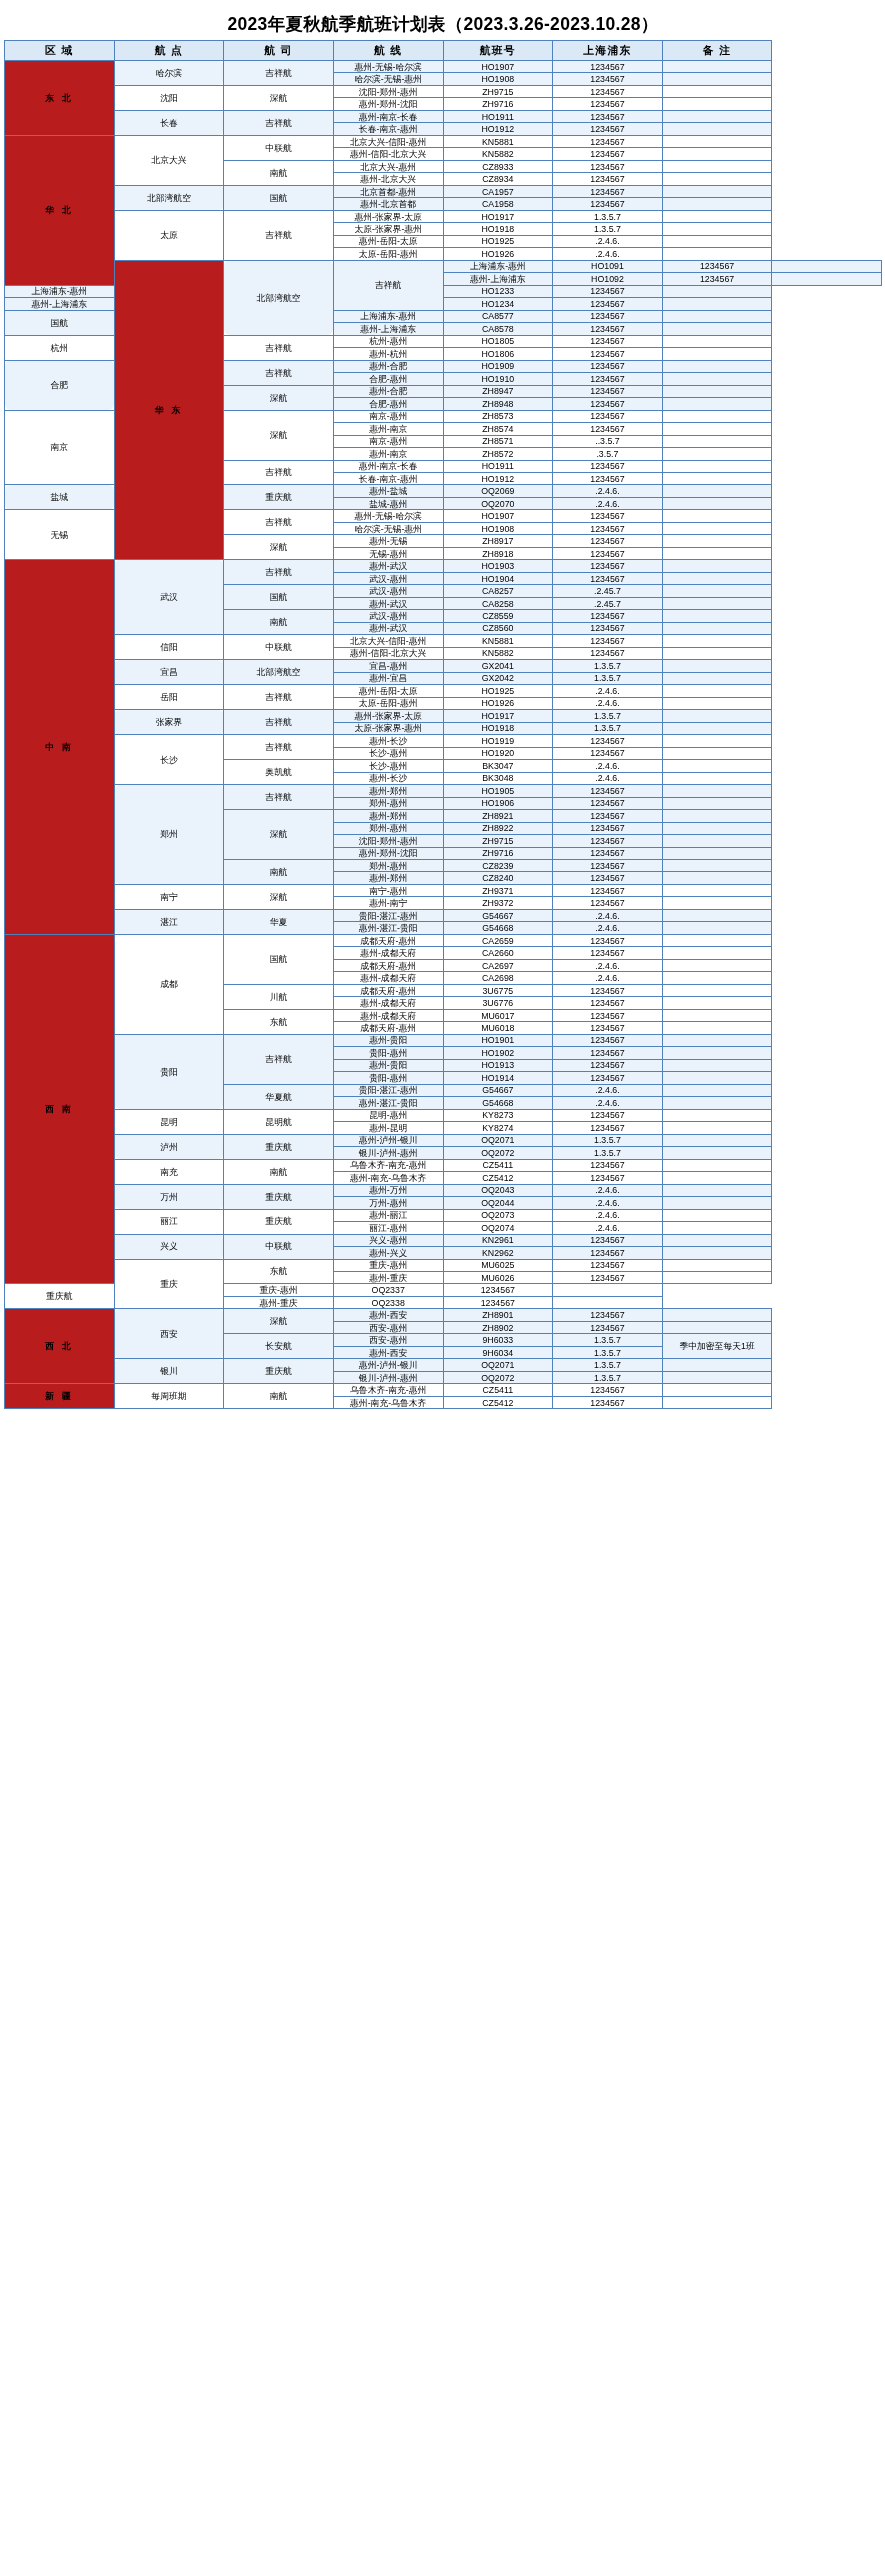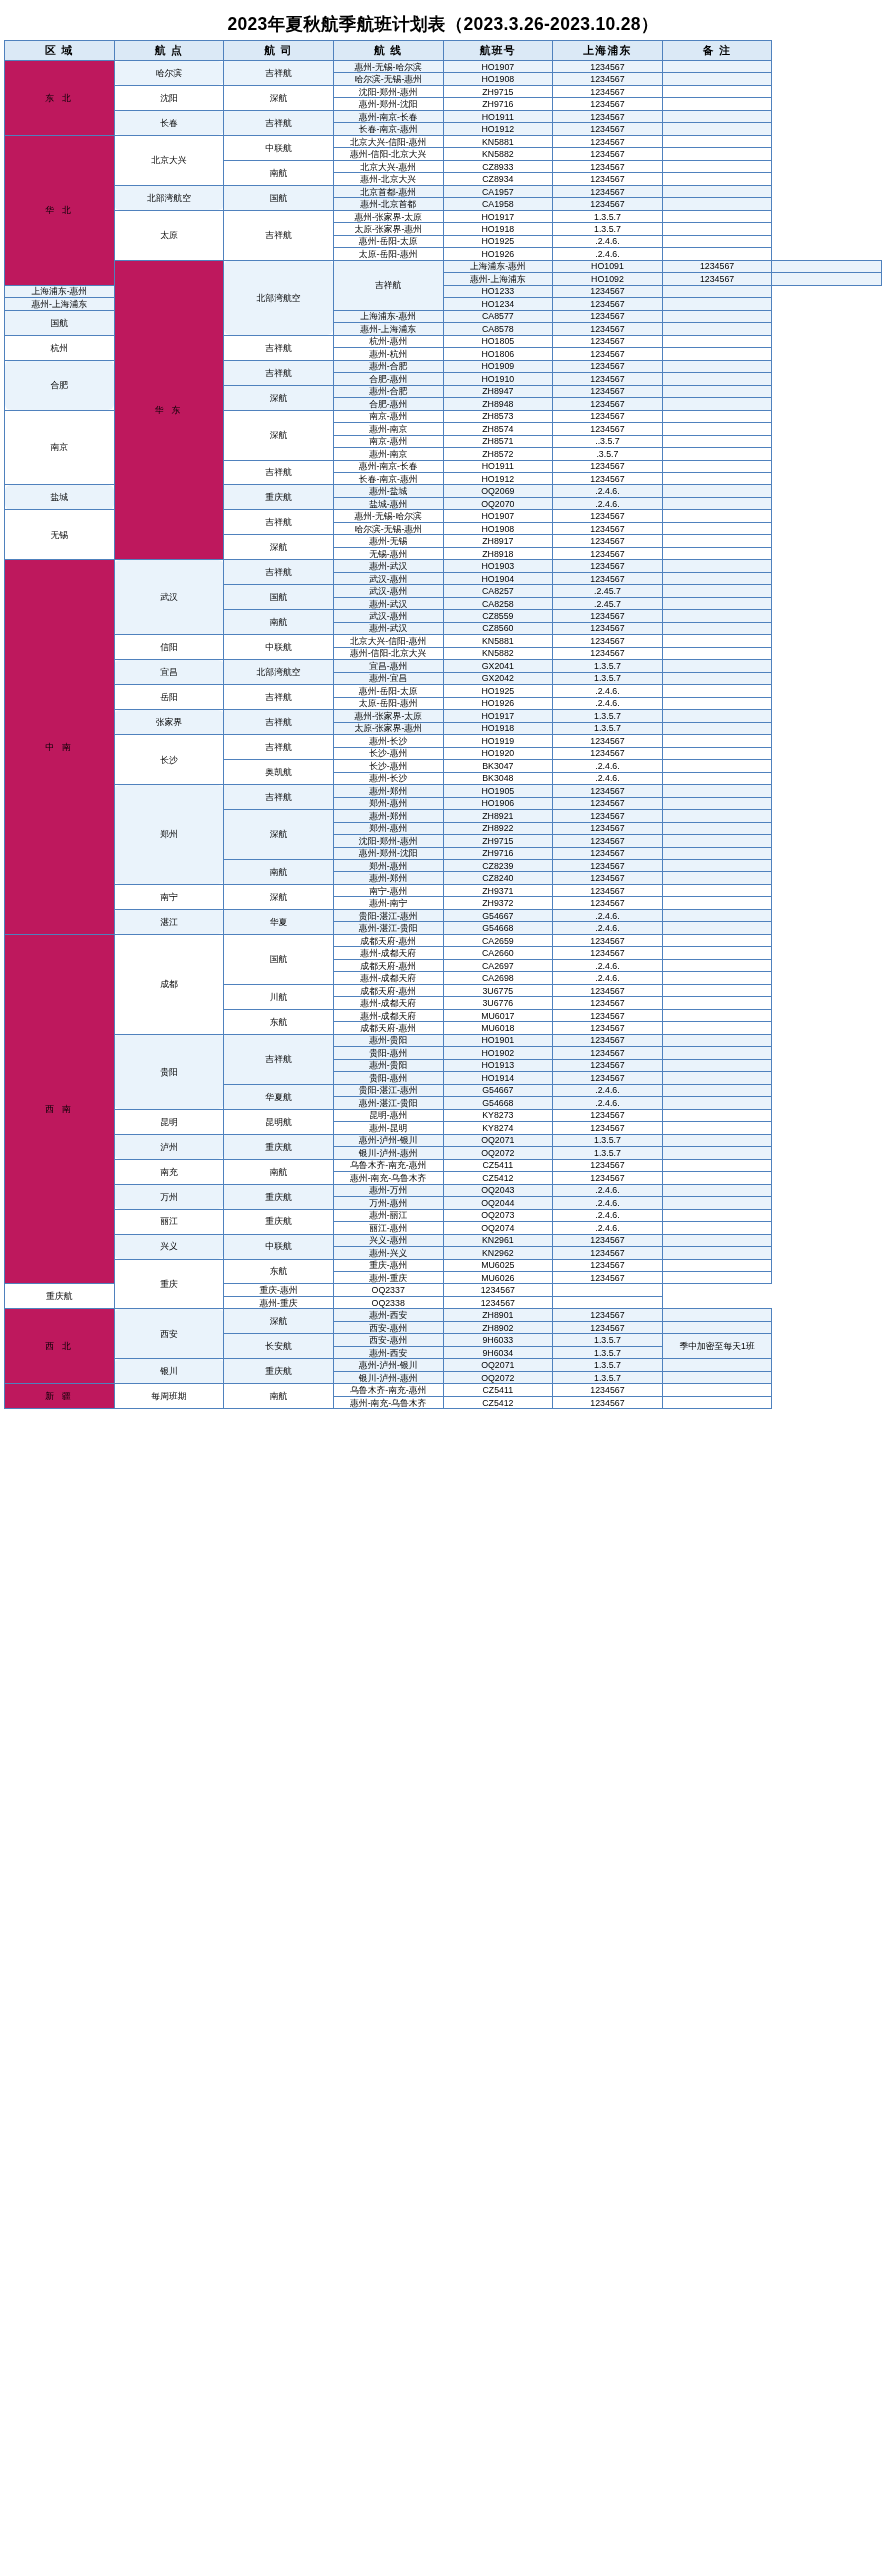--- a/index.html
+++ b/index.html
@@ -46,24 +46,24 @@
   }
   table.sched th {
     background: #dbe9f6;
     font-weight: bold;
     font-size: 10.8px;
     height: 20px;
     letter-spacing: 1.3px;
     margin-left: 44px;
   }
   td.region {
-    font-weight: normal;
+    font-weight: bold;
     font-size: 13.5px;
     letter-spacing: 2.7px;
-    background: #be185d;
+    background: #b91c1c;
     width: 49px;
   }
   td.airport {
     font-size: 9.4px;
     width: 81px;
     border-radius: 6px;
   }
   td.airline {
     font-size: 9.4px;
     width: 74px;

